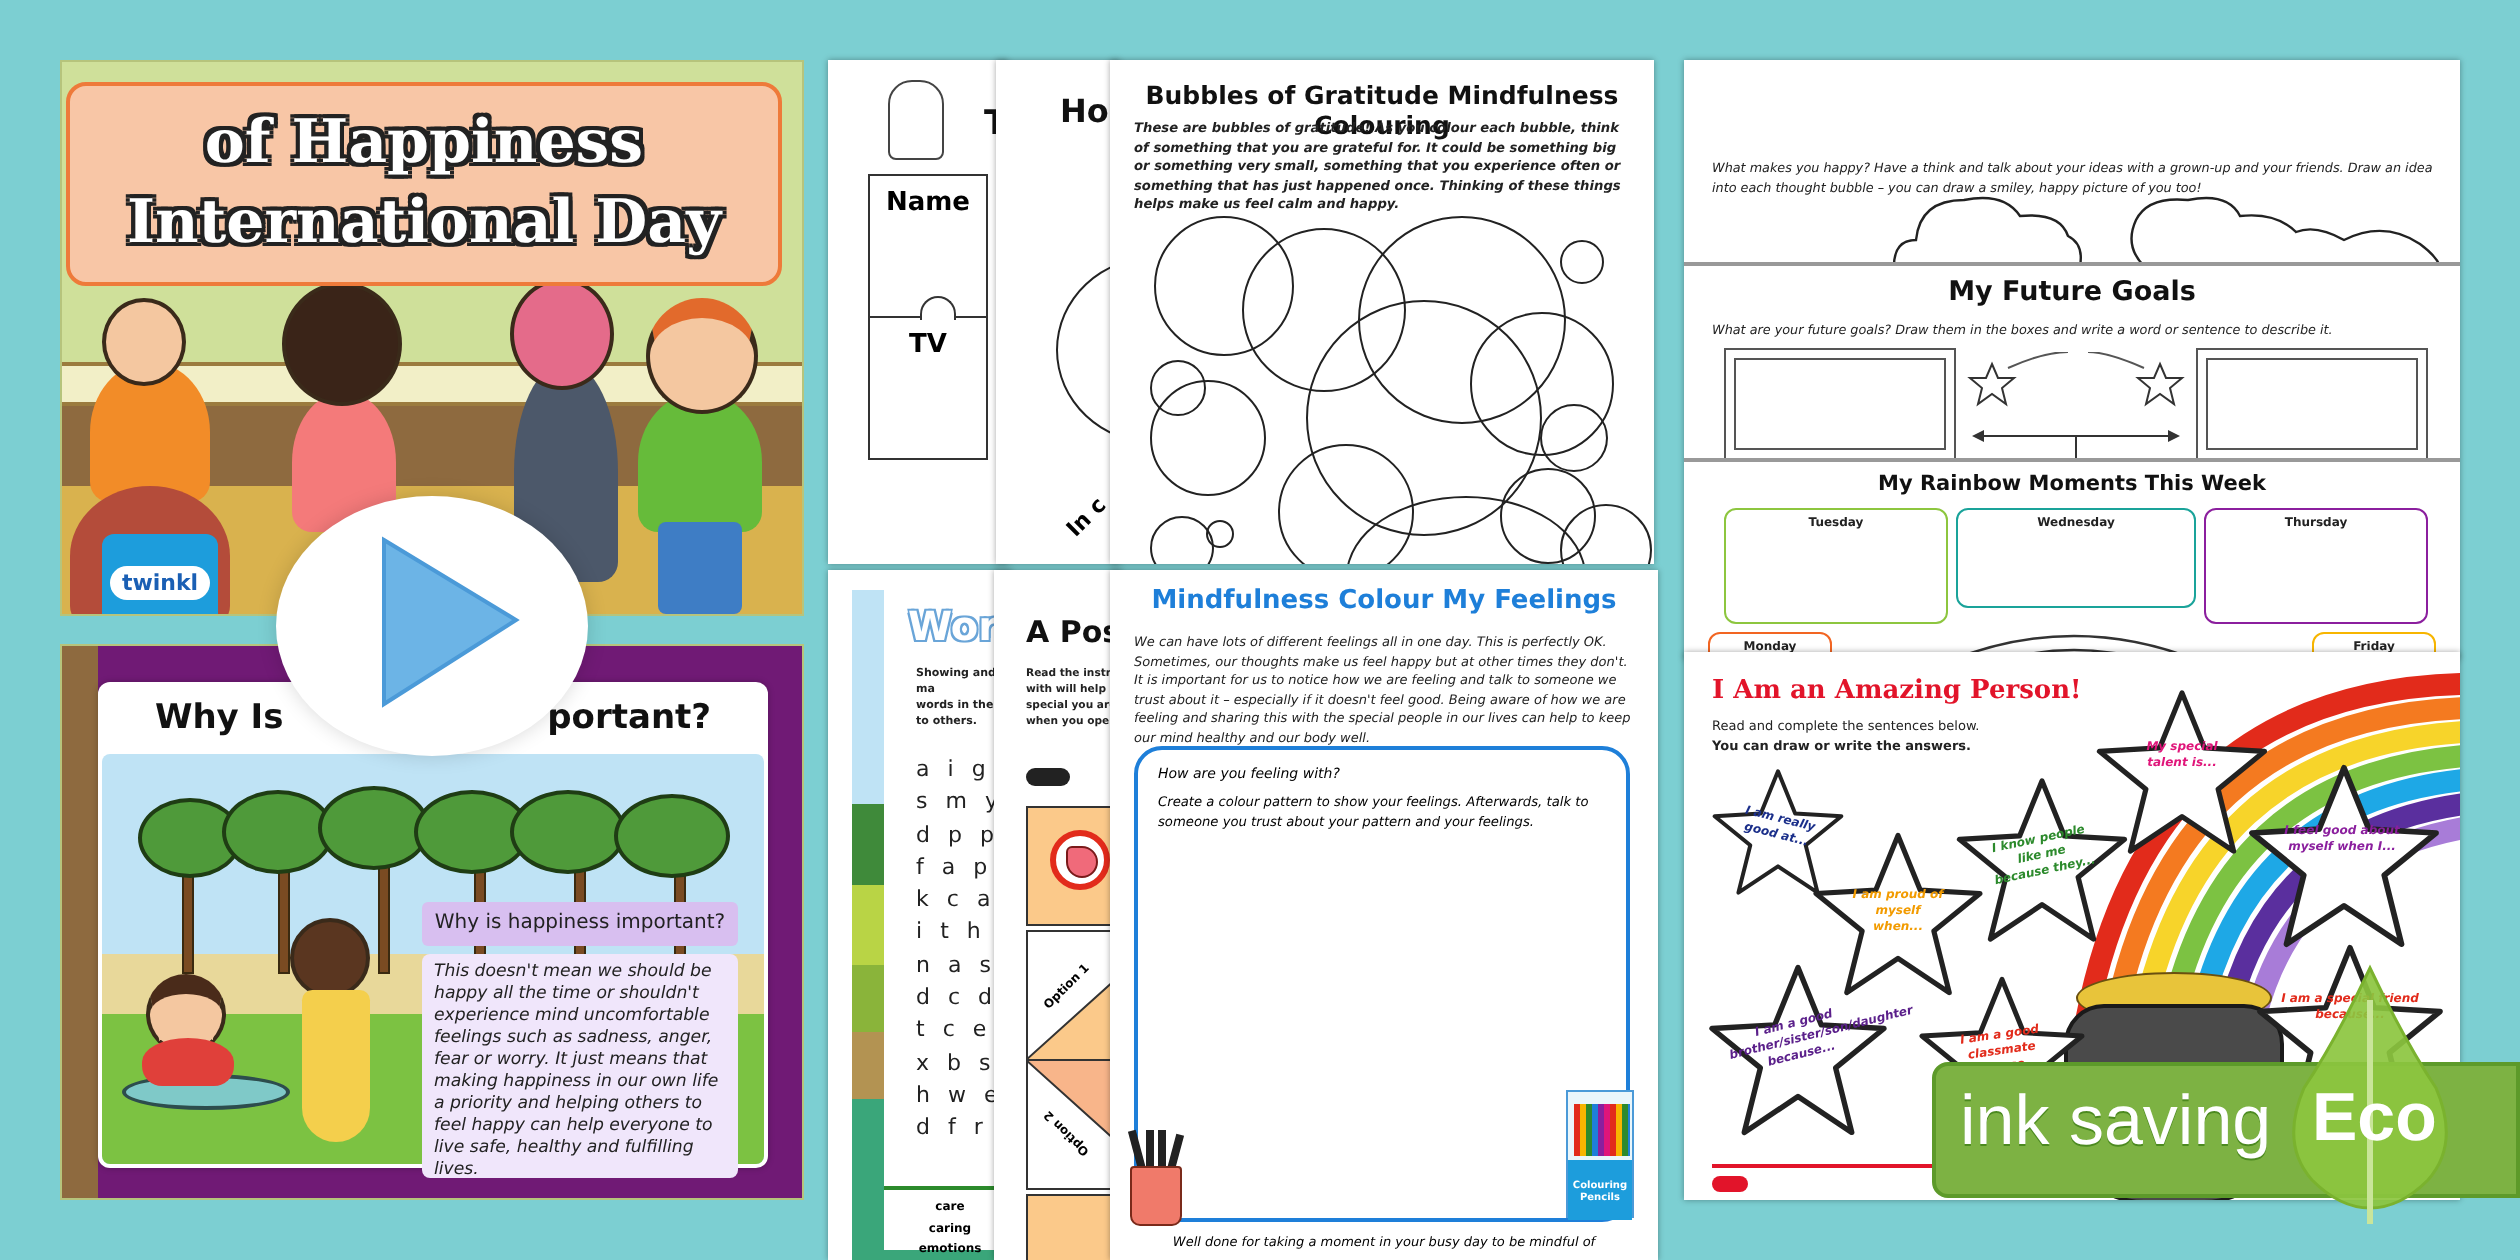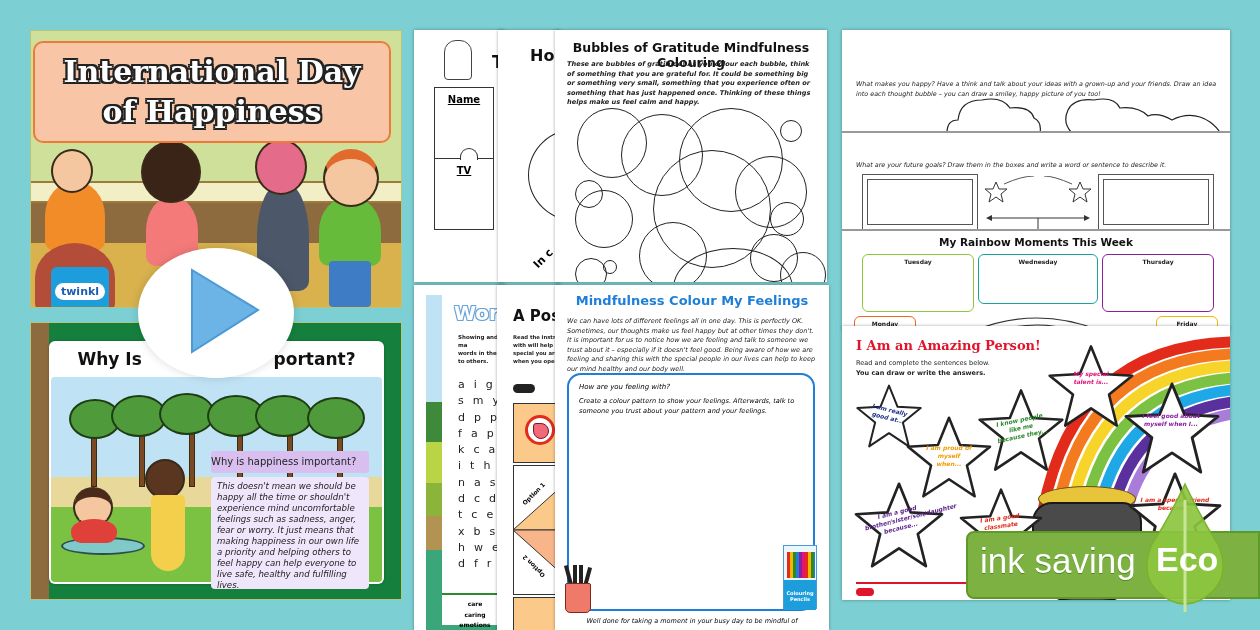--- a/index.html
+++ b/index.html
@@ -16,49 +16,49 @@
   .slide1 .floor { position:absolute; left:0; top:212px; width:100%; height:66px; background:#d9b24e; }
   .slide1 .title-box { position:absolute; left:2px; top:10px; width:358px; height:102px; background:#f8c6a6; border:2px solid #ee7a3a; border-radius:10px; display:flex; flex-direction:column; align-items:center; justify-content:center; }
   .outline-title { font-family: "DejaVu Serif", serif; font-weight: bold; font-size: 30px; color:#fff; line-height:40px;
      text-shadow: -2px -2px 0 #222, 2px -2px 0 #222, -2px 2px 0 #222, 2px 2px 0 #222, 0 2px 0 #222, 0 -2px 0 #222, 2px 0 0 #222, -2px 0 0 #222; }
 
   .kid { position:absolute; border-radius: 50% 50% 10px 10px; }
   .head { position:absolute; border-radius:50%; border:2px solid #3a2a1a; }
   .twinkl-logo { position:absolute; left:20px; top:236px; width:58px; height:48px; background:#1d9ddc; border-radius:6px; display:flex; align-items:center; justify-content:center; }
   .twinkl-logo .cloud { background:#fff; border-radius:12px; padding:2px 6px; color:#1a5fb4; font-weight:bold; font-size:11px; }
 
-  .slide2 { left: 30px; top: 322px; width: 372px; height: 278px; background: #15803d; border: 1px solid #b6c47c; }
+  .slide2 { left: 30px; top: 322px; width: 372px; height: 278px; background: #701a75; border: 1px solid #b6c47c; }
   .slide2 .bg-wood { position:absolute; left:0; top:0; width:18px; height:100%; background:#8e6a3f; }
   .slide2 .card { position:absolute; left:18px; top:18px; width:335px; height:243px; background:#fff; border-radius:6px; box-shadow:0 0 3px rgba(0,0,0,.25); }
   .slide2 .card-title { position:absolute; left:0; top:8px; width:100%; text-align:center; font-weight:bold; font-size:17px; color:#111; }
   .slide2 .scene { position:absolute; left:2px; top:36px; width:331px; height:205px; background:#bfe3f5; border-radius:4px; overflow:hidden; }
   .scene .grass { position:absolute; left:0; top:100px; width:100%; height:105px; background:#7cc242; }
   .scene .path { position:absolute; left:0; top:100px; width:100%; height:30px; background:#e8d89a; }
   .tree-top { position:absolute; background:#4f9a3a; border:2px solid #1f3d14; border-radius:50%; }
   .tree-trunk { position:absolute; width:6px; background:#7a4b22; border:1px solid #3a2a10; }
-  .why-head { position:absolute; left:162px; top:110px; width:158px; height:22px; background:#d8bff0; border-radius:3px; font-size:10px; text-align:left; line-height:22px; color:#222; }
+  .why-head { position:absolute; left:162px; top:110px; width:158px; height:22px; background:#d8bff0; border-radius:3px; font-size:10px; text-align:center; line-height:22px; color:#222; }
   .why-body { position:absolute; left:162px; top:136px; width:158px; height:112px; background:#f0e6fb; border-radius:4px; font-size:8.6px; line-height:11px; padding:4px 6px; color:#222; font-style:italic; }
 
   
   .play { position:absolute; left:138px; top:248px; width:156px; height:130px; border-radius:50%; background:#fff; box-shadow:0 0 10px rgba(0,0,0,.15); }
   .play svg { position:absolute; left:50px; top:20px; }
 
   
   .sheet { background:#fff; box-shadow: 0 0 3px rgba(0,0,0,.35); }
   .s-top1 { left:414px; top:30px; width:90px; height:252px; }
   .s-top2 { left:498px; top:30px; width:62px; height:252px; }
   .s-top3 { left:555px; top:30px; width:272px; height:252px; }
   .s-bot1 { left:414px; top:285px; width:92px; height:345px; }
   .s-bot2 { left:497px; top:285px; width:64px; height:345px; }
   .s-bot3 { left:555px; top:285px; width:274px; height:345px; }
 
   .sheet-title { font-weight:bold; color:#111; }
   .small-par { font-size:7.5px; line-height:10px; color:#222; font-style:italic; }
 
-  .tbl-cell { position:absolute; border:1.2px solid #333; font-size:10px; font-weight:bold; text-align:center;text-decoration:underline; }
+  .tbl-cell { position:absolute; border:1.2px solid #333; font-size:13px; font-weight:bold; text-align:center; }
 
   .circle { position:absolute; border:1.3px solid #222; border-radius:50%; }
 
   .feel-box { position:absolute; left:12px; top:88px; width:248px; height:238px; border:2.5px solid #1e7fd9; border-radius:14px; }
 
   
   .r-top { left:842px; top:30px; width:388px; height:300px; background:#fff; box-shadow:0 0 3px rgba(0,0,0,.35); }
   .r-bot { left:842px; top:326px; width:388px; height:274px; background:#fff; box-shadow:0 0 3px rgba(0,0,0,.35); }
   .divider-line { position:absolute; left:0; width:100%; height:2px; background:#999; }
   .rb-box { position:absolute; border:1.5px solid; border-radius:6px; font-size:6px; font-weight:bold; text-align:center; padding-top:3px; color:#222; }
@@ -88,22 +88,22 @@
     <div class="kid" style="left:115px;top:165px;width:52px;height:70px;background:#f47a7a;"></div>
     <div class="head" style="left:110px;top:110px;width:60px;height:62px;background:#3a2418;"></div>
     <div class="kid" style="left:226px;top:150px;width:52px;height:110px;background:#4c586a;"></div>
     <div class="head" style="left:224px;top:108px;width:52px;height:56px;background:#e46b8a;"></div>
     <div class="kid" style="left:288px;top:165px;width:62px;height:70px;background:#66bb3a;"></div>
     <div class="kid" style="left:298px;top:230px;width:42px;height:46px;background:#3e7dc5;border-radius:4px;"></div>
     <div class="head" style="left:292px;top:118px;width:56px;height:58px;background:#f4c7a0;border-top:10px solid #e26a2c;"></div>
   </div>
 
   <div class="title-box">
+    <div class="outline-title">of Happiness</div>
     <div class="outline-title">International Day</div>
-    <div class="outline-title">of Happiness</div>
   </div>
   <div class="twinkl-logo">
     <span class="cloud">twinkl</span>
   </div>
 </div>
 
 <div class="panel slide2">
   <div class="bg-wood"></div>
   <div class="card">
     <div class="card-title">
@@ -308,20 +308,21 @@
   <div style="position:absolute;left:0;top:332px;width:100%;text-align:center;font-size:6.5px;font-style:italic;">Well done for taking a moment in your busy day to be mindful of</div>
 </div>
 
 <div class="panel r-top">
   <div class="small-par" style="position:absolute;left:14px;top:36px;width:370px;font-size:6.4px;line-height:9.5px;margin-top:14px;">What makes you happy? Have a think and talk about your ideas with a grown-up and your friends. Draw an idea into each thought bubble – you can draw a smiley, happy picture of you too!</div>
   <svg style="position:absolute;left:0;top:58px;" width="388" height="45">
     <path d="M105 45 Q105 32 116 32 Q118 12 140 12 Q160 8 168 20 Q188 18 192 30 Q200 34 198 45" fill="none" stroke="#222" stroke-width="1.2"></path>
     <path d="M230 45 Q220 35 226 22 Q232 10 252 12 Q272 8 278 20 Q296 18 306 28 Q316 24 330 32 Q350 22 368 34 Q376 40 378 45" fill="none" stroke="#222" stroke-width="1.2"></path>
   </svg>
   <div class="divider-line" style="top:101px;"></div>
+  <div class="sheet-title" style="position:absolute;left:0;top:108px;width:100%;text-align:center;font-size:13.5px;">My Future Goals</div>
   <div class="small-par" style="position:absolute;left:14px;top:130px;width:370px;font-size:6.4px;">What are your future goals? Draw them in the boxes and write a word or sentence to describe it.</div>
   <div style="position:absolute;left:20px;top:144px;width:116px;height:56px;border:1.2px solid #555;">
     <div style="position:absolute;left:4px;top:4px;right:4px;bottom:4px;border:1.2px solid #555;"></div>
   </div>
   <div style="position:absolute;left:256px;top:144px;width:116px;height:56px;border:1.2px solid #555;">
     <div style="position:absolute;left:4px;top:4px;right:4px;bottom:4px;border:1.2px solid #555;"></div>
   </div>
   <svg style="position:absolute;left:140px;top:146px;" width="112" height="54">
     <polygon points="14,6 17,13 25,13 19,18 21,26 14,21 7,26 9,18 3,13 11,13" fill="#fff" stroke="#333"></polygon>
     <path d="M22 8 Q40 0 52 0" fill="none" stroke="#555"></path>

